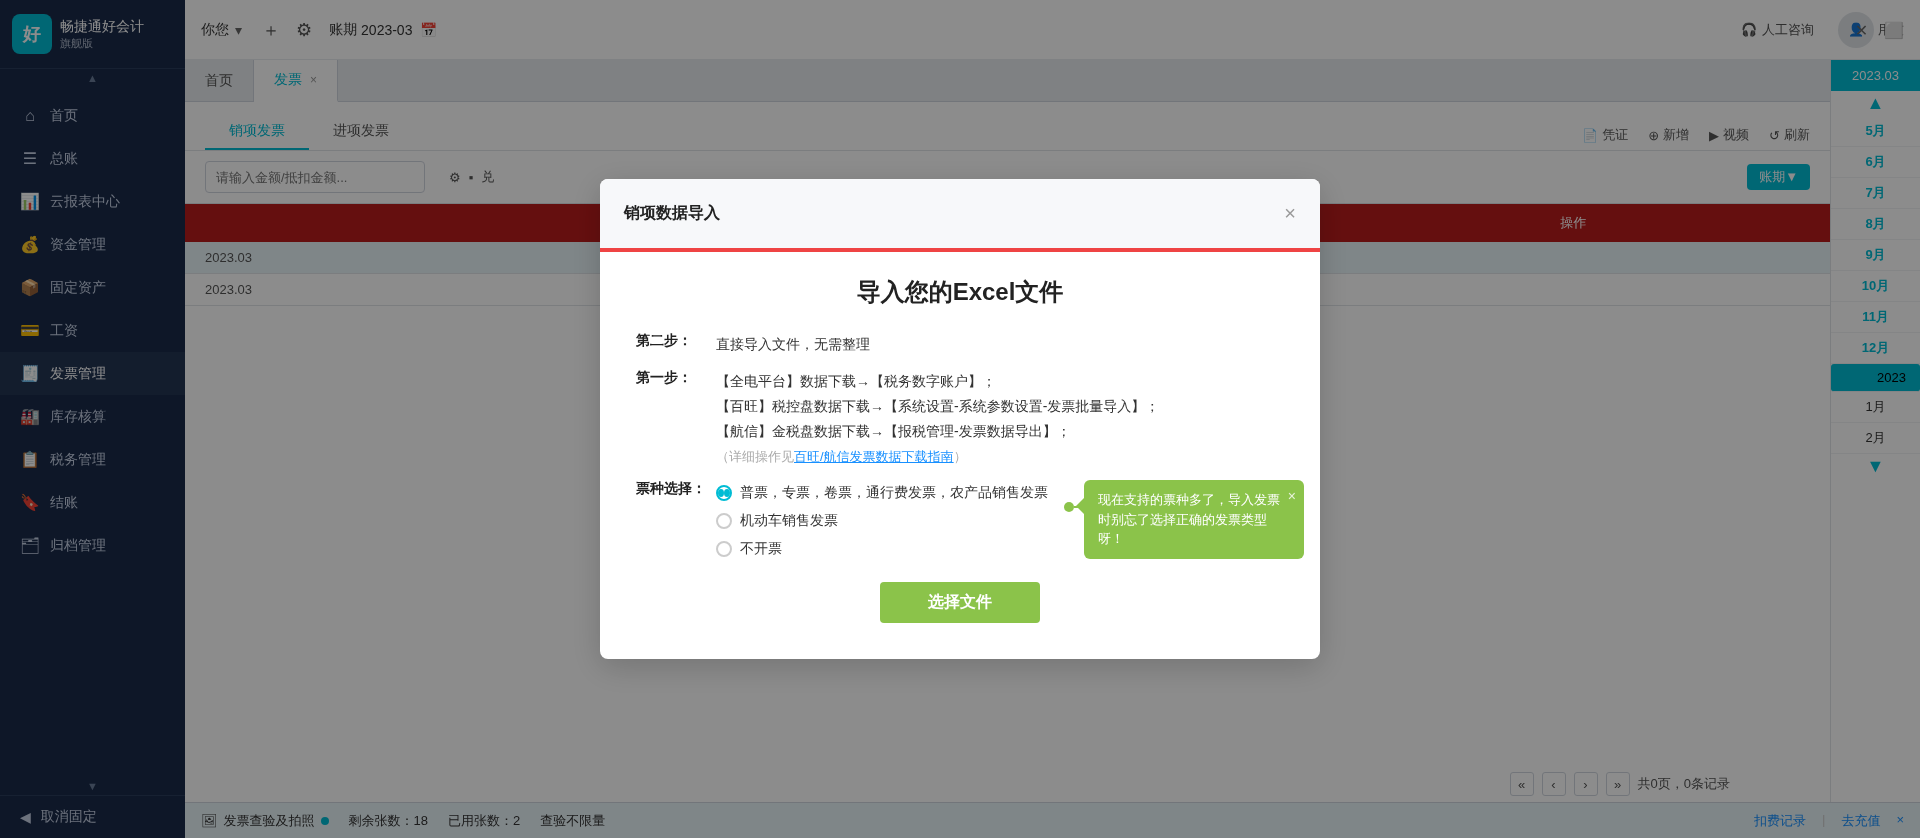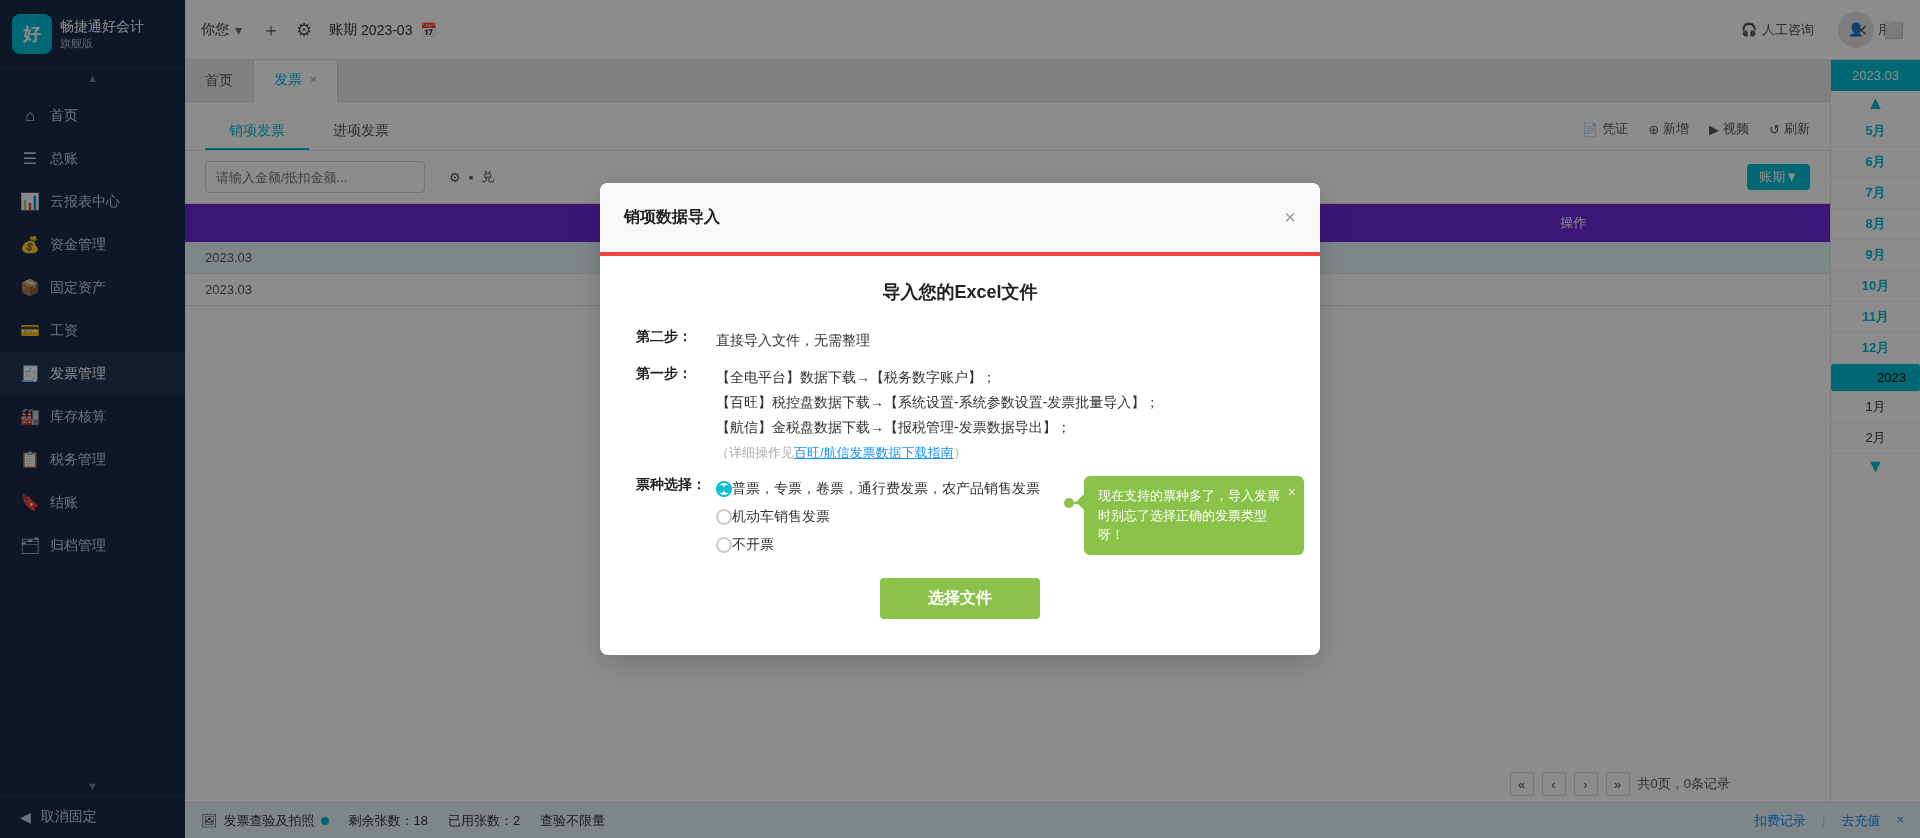--- a/index.html
+++ b/index.html
@@ -134,21 +134,21 @@
     .main-panel {
       flex: 1;
       background: #fff;
       margin: 0;
       display: flex; flex-direction: column;
       position: relative;
     }
 
     
     .invoice-tabs {
-      display: flex; align-items: center;
+      display: flex; align-items: flex-end;
       padding: 12px 20px 0;
       border-bottom: 1px solid #e0e4e8;
     }
     .invoice-tab {
       padding: 8px 24px;
       cursor: pointer;
       color: #555; font-size: 14px;
       border-bottom: 2px solid transparent;
     }
     .invoice-tab.active {
@@ -173,21 +173,21 @@
     }
     .toolbar-btn {
       display: flex; align-items: center;
       gap: 4px;
       color: #555; font-size: 13px; cursor: pointer;
     }
 
     
     .table-header {
       display: flex; align-items: center;
-      background: #6d28d9;
+      background: #b91c1c;
       color: #fff;
       padding: 10px 20px;
       font-size: 13px;
       gap: 0;
     }
     .th-cell {
       flex: 1; text-align: center;
       padding: 0 8px;
     }
     .th-cell:first-child { flex: 0 0 200px; text-align: left; }
@@ -255,41 +255,41 @@
       border-radius: 8px 8px 0 0;
     }
     .dialog-title { font-size: 16px; font-weight: bold; color: #222; }
     .dialog-close {
       cursor: pointer; font-size: 20px; color: #999;
       line-height: 1;
     }
     .dialog-body { padding: 24px 36px 24px; }
     .dialog-main-title {
       text-align: center;
-      font-size: 18px; font-weight: bold;
+      font-size: 24px; font-weight: bold;
       color: #222;
       margin-bottom: 24px;
     }
     .step-row {
       display: flex;
       margin-bottom: 12px;
       align-items: flex-start;
     }
     .step-label {
       font-size: 14px; font-weight: bold; color: #222;
       min-width: 72px; flex-shrink: 0;
       margin-right: 8px;
       white-space: nowrap;
     }
     .step-content { font-size: 14px; color: #333; line-height: 1.8; }
     .step-content .link { color: #1890ff; cursor: pointer; text-decoration: underline; }
     .step-note { color: #aaa; font-size: 13px; }
 
     .radio-group { display: flex; flex-direction: column; gap: 10px; margin-top: 4px; }
-    .radio-item { display: flex; align-items: center; font-size: 14px; color: #333; cursor: pointer; }
+    .radio-item { display: flex; align-items: center; gap: 8px; font-size: 14px; color: #333; cursor: pointer; }
     .radio-circle {
       width: 16px; height: 16px;
       border-radius: 50%;
       border: 2px solid #ccc;
       display: flex; align-items: center; justify-content: center;
       flex-shrink: 0;
     }
     .radio-circle.checked {
       border-color: #00bcd4;
     }

